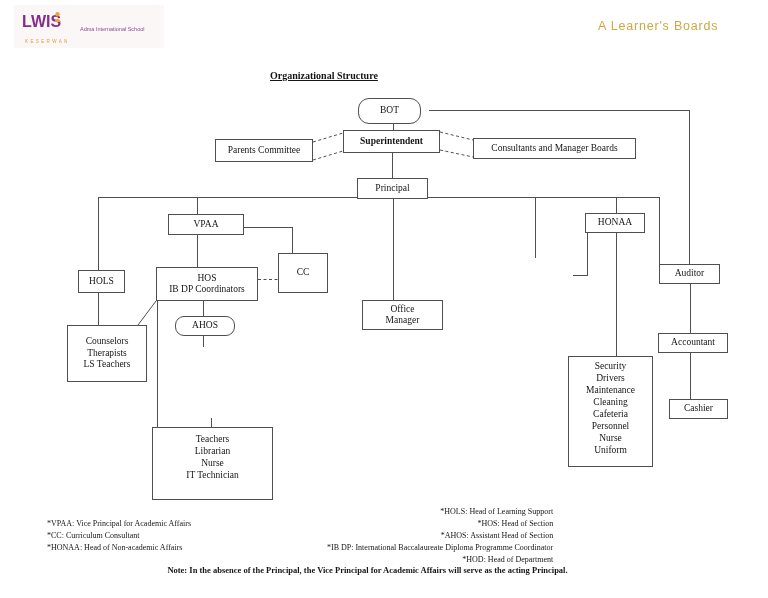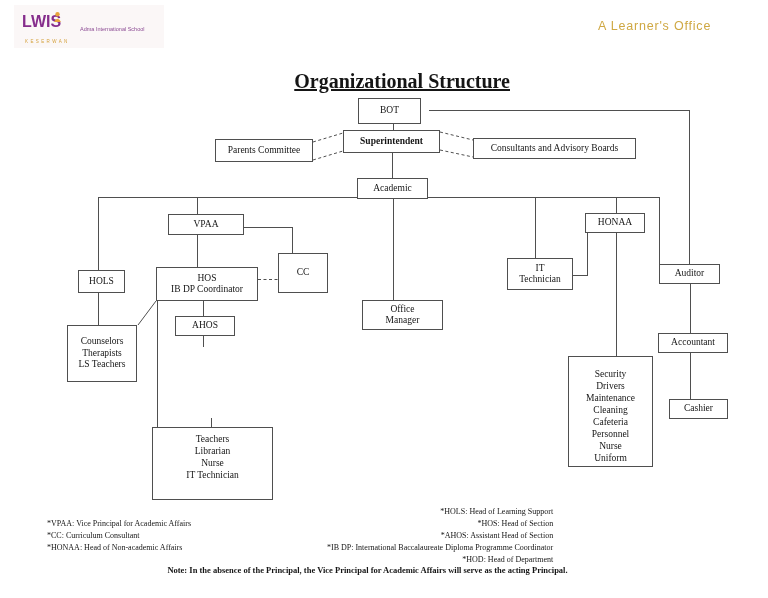--- a/index.html
+++ b/index.html
@@ -21,22 +21,22 @@
   .logo-brand{position:absolute;left:22px;top:13px;font-family:"Liberation Sans",sans-serif;
               font-weight:bold;font-size:16px;letter-spacing:0px;color:#862d8c;z-index:2;}
   .logo-region{position:absolute;left:25px;top:39px;font-family:"Liberation Sans",sans-serif;
                font-size:4.5px;letter-spacing:2.4px;color:#d4a13c;z-index:2;}
   .logo-school{position:absolute;left:80px;top:26px;font-family:"Liberation Sans",sans-serif;
                font-size:5.5px;color:#8b4a93;z-index:2;}
   .person-icon{position:absolute;left:53px;top:8px;z-index:3;}
   .tagline{position:absolute;left:598px;top:19px;width:160px;font-family:"Liberation Sans",sans-serif;
            font-size:12.5px;letter-spacing:0.8px;color:#cfa843;z-index:2;}
 
-  .title{position:absolute;left:270px;top:70px;width:240px;text-align:right;
-         font-size:20px;font-weight:bold;text-decoration:underline;z-index:2;}
+  .title{position:absolute;left:270px;top:70px;width:240px;text-align:left;
+         font-size:10px;font-weight:bold;text-decoration:underline;z-index:2;}
 
   
   .fnotes{position:absolute;font-size:8px;line-height:12px;white-space:pre-line;z-index:2;}
   .fnotes.left{left:47px;top:518px;}
   .fnotes.right{left:327px;top:506px;text-align:right;}
   .note{position:absolute;left:30px;top:565px;width:675px;text-align:center;
         font-size:8.5px;font-weight:bold;z-index:2;}
 </style>
 </head>
 <body>
@@ -46,21 +46,21 @@
   <div class="logo-bg"></div>
   <div class="logo-brand">LWIS</div>
   <span class="person-icon">
     <svg width="9" height="10" viewBox="0 0 9 10">
       <circle cx="4.5" cy="2.2" r="2.2" fill="#e8a33d"></circle>
       <path d="M1,10 Q4.5,3.5 8,10 Z" fill="#e8a33d"></path>
     </svg>
   </span>
   <div class="logo-region">KESERWAN</div>
   <div class="logo-school">Adma International School</div>
-  <div class="tagline">A Learner's Office</div>
+  <div class="tagline">A Learner's Boards</div>
 
   <div class="title">Organizational Structure</div>
 
   <svg class="connectors" width="768" height="598">
     <g stroke="#4f4f4f" stroke-width="1" fill="none" shape-rendering="crispEdges">
       <path d="M393.5,123 V130
                M429,110.5 H689 M689.5,110 V264
                M392.5,152 V178
                M98,197.5 H659
                M98.5,197 V270 M98.5,293 V325
@@ -81,44 +81,42 @@
     </g>
     <g stroke="#4f4f4f" stroke-width="1" fill="none" stroke-dasharray="3,2.5">
       <path d="M313,142 L343,133
                M313,160 L343,151
                M440,132 L473,140
                M440,150 L473,157
                M258,279.5 H278"></path>
     </g>
   </svg>
 
-  <div class="node" style="left:358px;top:98px;width:63px;height:26px;">BOT</div>
+  <div class="node" style="left:358px;top:98px;width:63px;height:26px;border-radius:11px;">BOT</div>
   <div class="node" style="left:343px;top:130px;width:97px;height:23px;font-weight:bold;">Superintendent</div>
   <div class="node" style="left:215px;top:139px;width:98px;height:23px;">Parents Committee</div>
-  <div class="node" style="left:473px;top:138px;width:163px;height:21px;">Consultants and Advisory Boards</div>
-  <div class="node" style="left:357px;top:178px;width:71px;height:21px;">Academic</div>
+  <div class="node" style="left:473px;top:138px;width:163px;height:21px;">Consultants and Manager Boards</div>
+  <div class="node" style="left:357px;top:178px;width:71px;height:21px;">Principal</div>
   <div class="node" style="left:168px;top:214px;width:76px;height:21px;">VPAA</div>
   <div class="node" style="left:278px;top:253px;width:50px;height:40px;">CC</div>
   <div class="node" style="left:78px;top:270px;width:47px;height:23px;">HOLS</div>
   <div class="node" style="left:156px;top:267px;width:102px;height:34px;">HOS
-IB DP Coordinator</div>
-  <div class="node" style="left:67px;top:325px;width:70px;height:57px;">Counselors
+IB DP Coordinators</div>
+  <div class="node" style="left:67px;top:325px;width:80px;height:57px;">Counselors
 Therapists
 LS Teachers</div>
-  <div class="node" style="left:175px;top:316px;width:60px;height:20px;">AHOS</div>
+  <div class="node" style="left:175px;top:316px;width:60px;height:20px;border-radius:9px;">AHOS</div>
   <div class="node top-align" style="left:152px;top:427px;width:121px;height:73px;">Teachers
 Librarian
 Nurse
 IT Technician</div>
   <div class="node" style="left:362px;top:300px;width:81px;height:30px;">Office
 Manager</div>
-  <div class="node" style="left:507px;top:258px;width:66px;height:32px;">IT
-Technician</div>
   <div class="node" style="left:585px;top:213px;width:60px;height:20px;">HONAA</div>
-  <div class="node top-align" style="left:568px;top:356px;width:85px;height:111px;padding-top:11px;">Security
+  <div class="node top-align" style="left:568px;top:356px;width:85px;height:111px;padding-top:3px;">Security
 Drivers
 Maintenance
 Cleaning
 Cafeteria
 Personnel
 Nurse
 Uniform</div>
   <div class="node" style="left:659px;top:264px;width:61px;height:20px;">Auditor</div>
   <div class="node" style="left:658px;top:333px;width:70px;height:20px;">Accountant</div>
   <div class="node" style="left:669px;top:399px;width:59px;height:20px;">Cashier</div>

